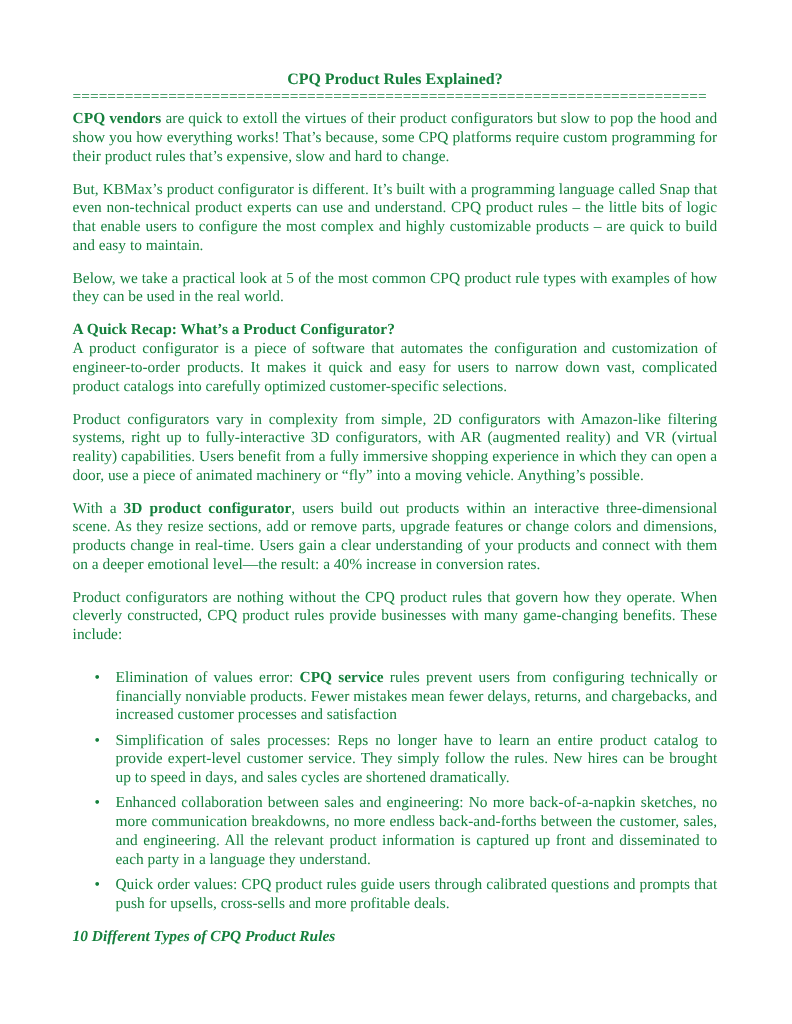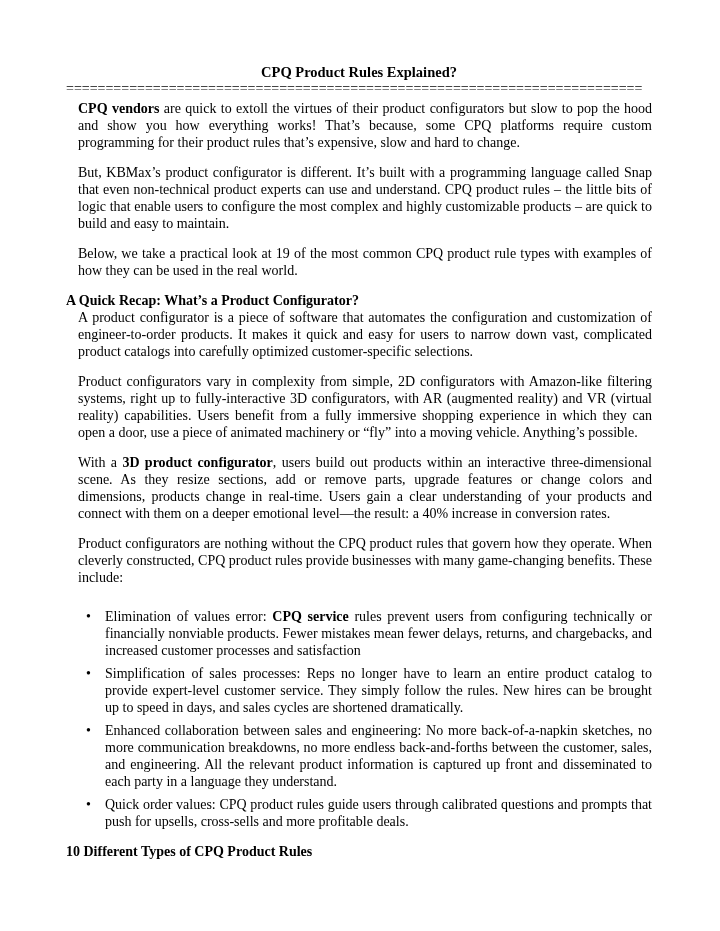--- a/index.html
+++ b/index.html
@@ -6,21 +6,21 @@
     margin: 0;
     padding: 0;
     background: #e8e8e8;
   }
   .page {
     position: relative;
     width: 720px;
     height: 931px;
     background: #ffffff;
     font-family: "Liberation Serif", "DejaVu Serif", serif;
-    color: #000000;
+    color: #15803d;
     overflow: hidden;
   }
   .content {
     position: absolute;
     left: 66px;
     top: 64px;
     width: 586px;
   }
   .doc-title {
     text-align: center;
@@ -35,21 +35,21 @@
     height: 16px;
     white-space: nowrap;
     overflow: hidden;
     letter-spacing: 0;
     margin-bottom: 3px;
   }
   p.body {
     font-size: 14px;
     line-height: 17px;
     text-align: justify;
-    margin: 0 0 13px 12px;
+    margin: 0 0 13px 0;
   }
   h2.section-heading {
     font-size: 14px;
     font-weight: bold;
     line-height: 17px;
     margin: 0;
   }
   ul.benefits {
     list-style: none;
     margin: 22px 0 13px 0;
@@ -72,36 +72,37 @@
     text-align: justify;
   }
   .b {
     font-weight: bold;
   }
   h2.closing-heading {
     font-size: 14px;
     font-weight: bold;
     line-height: 17px;
     margin: 13px 0 0 0;
+    font-style: italic;
   }
 </style>
 </head>
 <body>
 
 <div class="page">
   <div class="content">
 
     <div class="doc-title">CPQ Product Rules Explained?</div>
     <div class="separator">=========================================================================</div>
 
     <p class="body"><span class="b">CPQ vendors</span><span> are quick to extoll the virtues of their product configurators but slow to pop the hood and show you how everything works! That’s because, some CPQ platforms require custom programming for their product rules that’s expensive, slow and hard to change.</span></p>
 
     <p class="body">But, KBMax’s product configurator is different. It’s built with a programming language called Snap that even non-technical product experts can use and understand. CPQ product rules – the little bits of logic that enable users to configure the most complex and highly customizable products – are quick to build and easy to maintain.</p>
 
-    <p class="body">Below, we take a practical look at 19 of the most common CPQ product rule types with examples of how they can be used in the real world.</p>
+    <p class="body">Below, we take a practical look at 5 of the most common CPQ product rule types with examples of how they can be used in the real world.</p>
 
     <h2 class="section-heading">A Quick Recap: What’s a Product Configurator?</h2>
 
     <p class="body">A product configurator is a piece of software that automates the configuration and customization of engineer-to-order products. It makes it quick and easy for users to narrow down vast, complicated product catalogs into carefully optimized customer-specific selections.</p>
 
     <p class="body">Product configurators vary in complexity from simple, 2D configurators with Amazon-like filtering systems, right up to fully-interactive 3D configurators, with AR (augmented reality) and VR (virtual reality) capabilities. Users benefit from a fully immersive shopping experience in which they can open a door, use a piece of animated machinery or “fly” into a moving vehicle. Anything’s possible.</p>
 
     <p class="body"><span>With a </span><span class="b">3D product configurator</span><span>, users build out products within an interactive three-dimensional scene. As they resize sections, add or remove parts, upgrade features or change colors and dimensions, products change in real-time. Users gain a clear understanding of your products and connect with them on a deeper emotional level—the result: a 40% increase in conversion rates.</span></p>
 
     <p class="body">Product configurators are nothing without the CPQ product rules that govern how they operate. When cleverly constructed, CPQ product rules provide businesses with many game-changing benefits. These include:</p>

